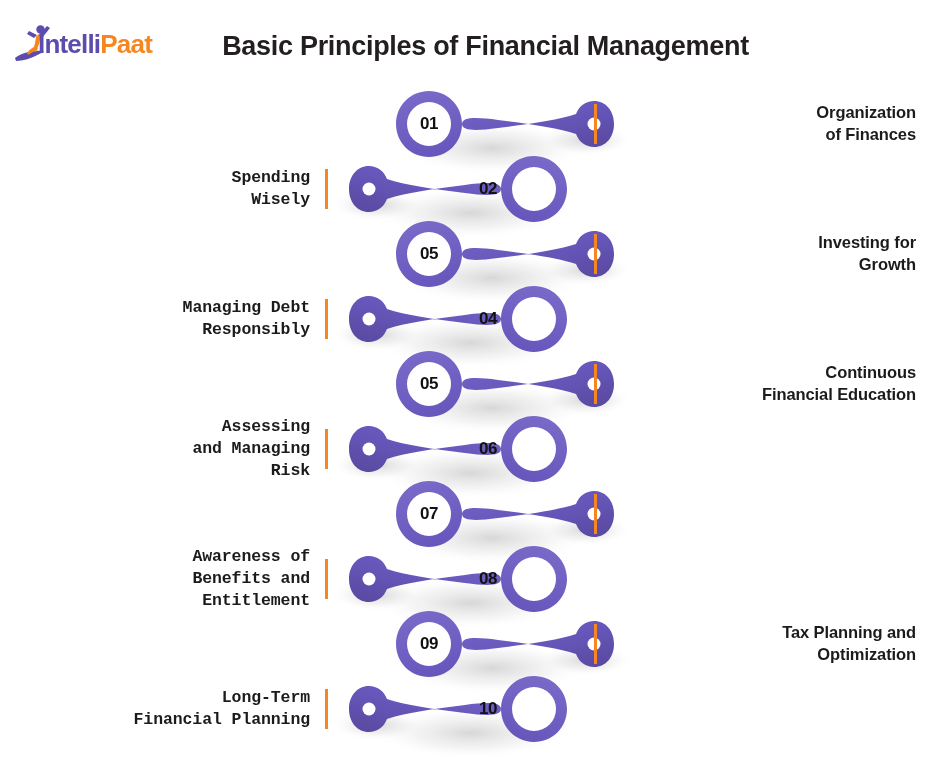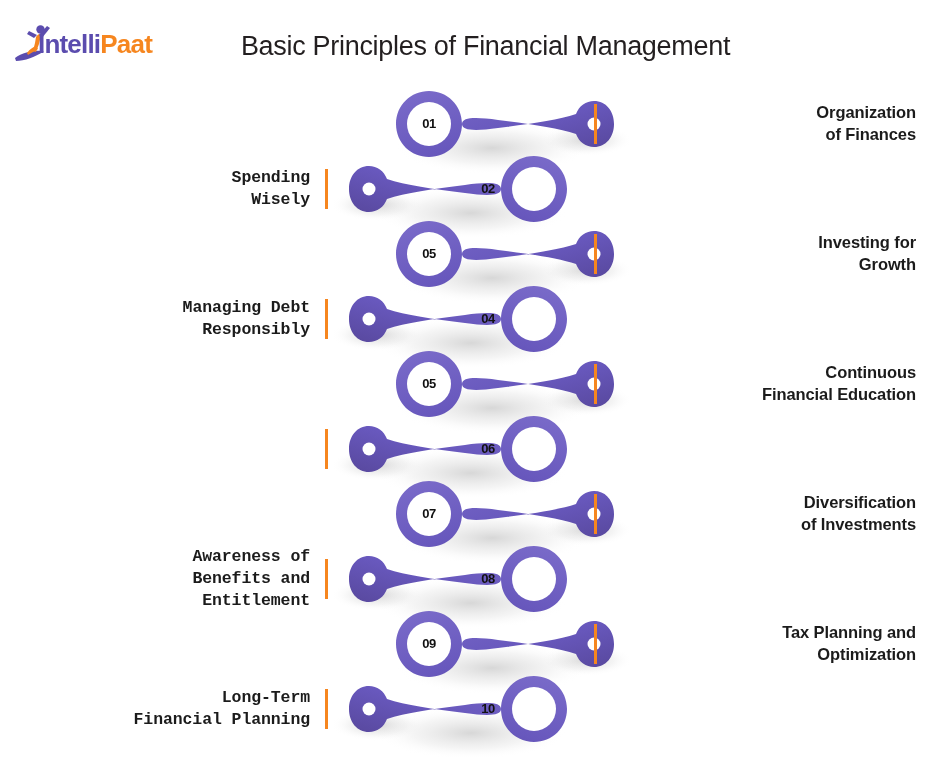--- a/index.html
+++ b/index.html
@@ -49,21 +49,21 @@
   .logo-intelli { color: #5b4cae; }
   .logo-paat { color: #f6861f; }
 
   #page-title {
     position: absolute;
     left: 0;
     top: 27px;
     width: 950px;
     text-align: center;
     font-size: 27px;
-    font-weight: 400;
+    font-weight: 700;
     color: #231f20;
     letter-spacing: -0.3px;
     padding-left: 21px;
     box-sizing: border-box;
   }
 
   
   #rows {
     position: absolute;
     top: 82px;
@@ -98,21 +98,21 @@
     display: block;
   }
 
   .pin-number {
     position: absolute;
     top: 22px;
     width: 40px;
     height: 40px;
     line-height: 40px;
     text-align: center;
-    font-size: 13px;
+    font-size: 17px;
     font-weight: 700;
     color: #111111;
     letter-spacing: -0.4px;
   }
   .pin-wrap.right .pin-number { left: 11px; }
   .pin-wrap.left  .pin-number { left: 133px; }
 
   
   .tick {
     position: absolute;
@@ -416,20 +416,21 @@
         C 82 73, 67 87, 49 87
         C 31 87, 16 73, 16 54
         C 16 35, 31 21, 49 21 Z" fill="url(#pg)"></path>
       <circle cx="49" cy="54" r="22" fill="#ffffff"></circle>
       <circle cx="214" cy="54" r="6.5" fill="#ffffff"></circle>
     </g>
   </svg>
         <div class="pin-number">06</div>
       </div>
       <div class="tick at-left"></div>
+      <div class="label on-left">Assessing<br>and Managing<br>Risk</div>
     </div>
     <div class="row" style="top: 390px;">
       <div class="pin-wrap right">
         <svg class="pin-svg" viewBox="0 0 266 108" xmlns="http://www.w3.org/2000/svg">
 
   <defs>
     <linearGradient id="pg" x1="0" y1="0" x2="1" y2="1">
       <stop offset="0%" stop-color="#7b6cca"></stop>
       <stop offset="55%" stop-color="#6858bd"></stop>
       <stop offset="100%" stop-color="#554597"></stop>
@@ -457,21 +458,20 @@
         C 82 73, 67 87, 49 87
         C 31 87, 16 73, 16 54
         C 16 35, 31 21, 49 21 Z" fill="url(#pg)"></path>
       <circle cx="49" cy="54" r="22" fill="#ffffff"></circle>
       <circle cx="214" cy="54" r="6.5" fill="#ffffff"></circle>
     </g>
   </svg>
         <div class="pin-number">07</div>
       </div>
       <div class="tick at-right"></div>
-      <div class="label on-right">Diversification<br>of Investments</div>
     </div>
     <div class="row" style="top: 455px;">
       <div class="pin-wrap left">
         <svg class="pin-svg" viewBox="0 0 266 108" xmlns="http://www.w3.org/2000/svg">
 
   <defs>
     <linearGradient id="pg" x1="0" y1="0" x2="1" y2="1">
       <stop offset="0%" stop-color="#7b6cca"></stop>
       <stop offset="55%" stop-color="#6858bd"></stop>
       <stop offset="100%" stop-color="#554597"></stop>

